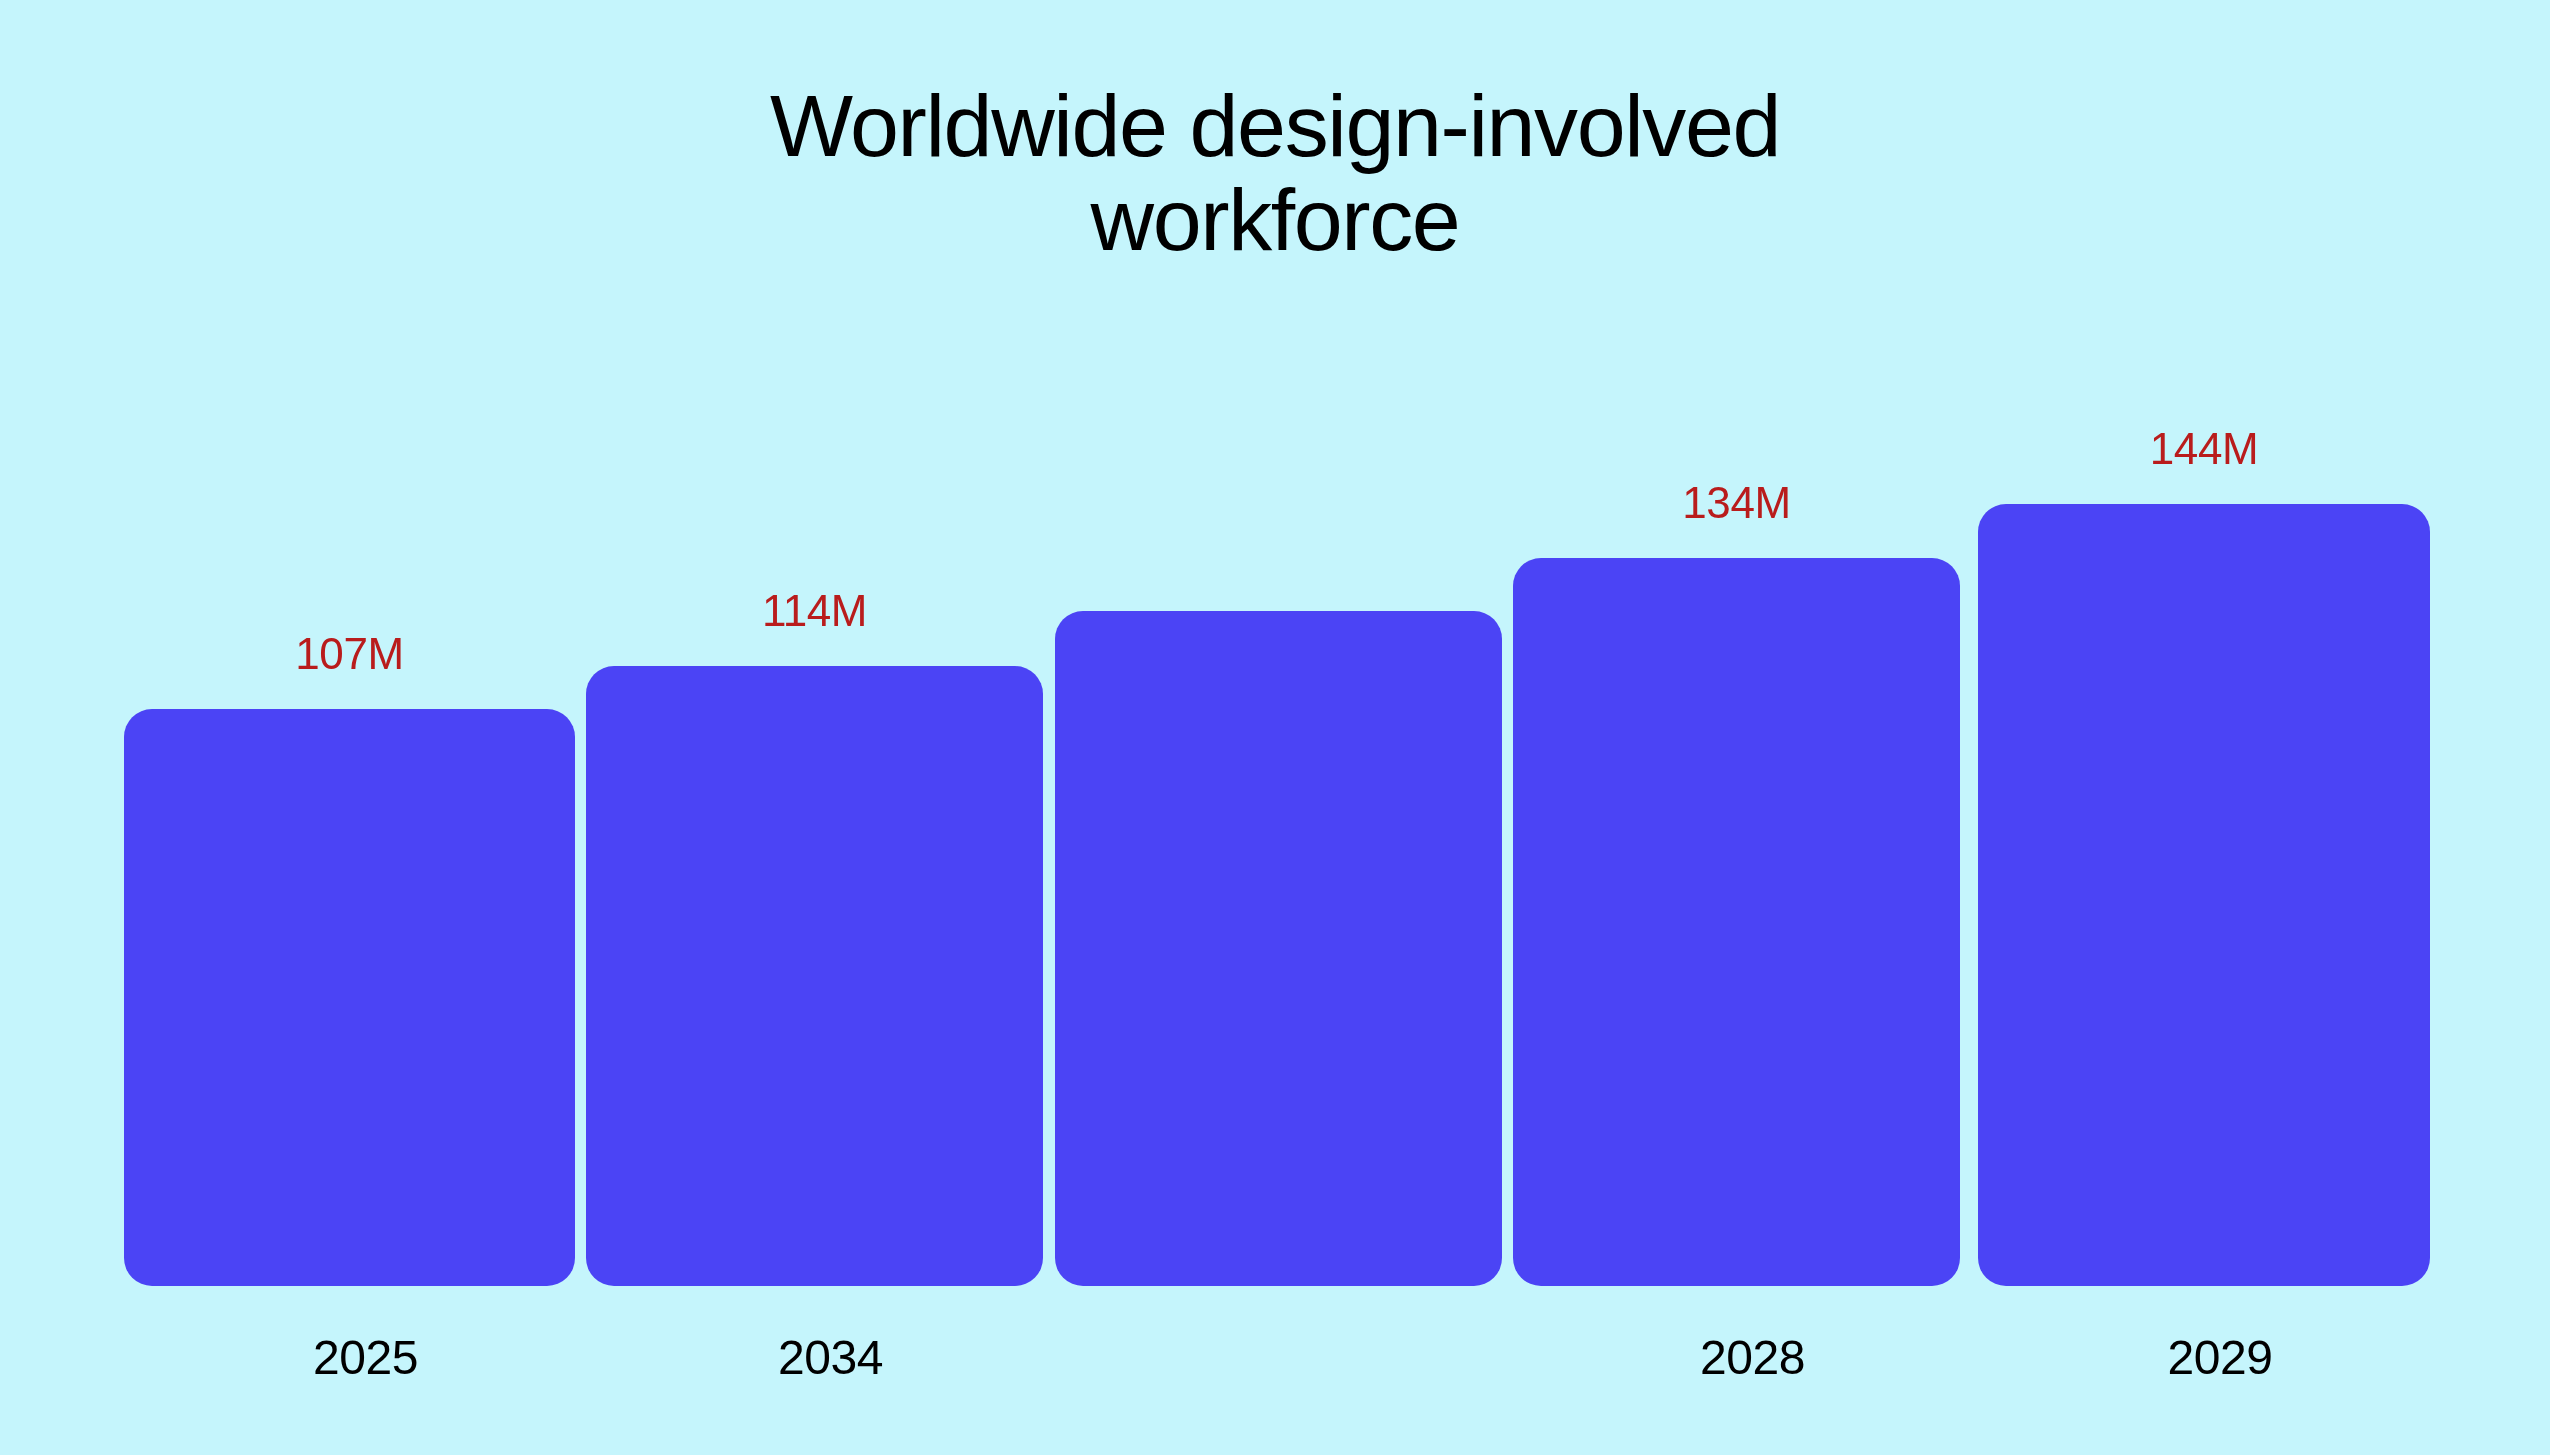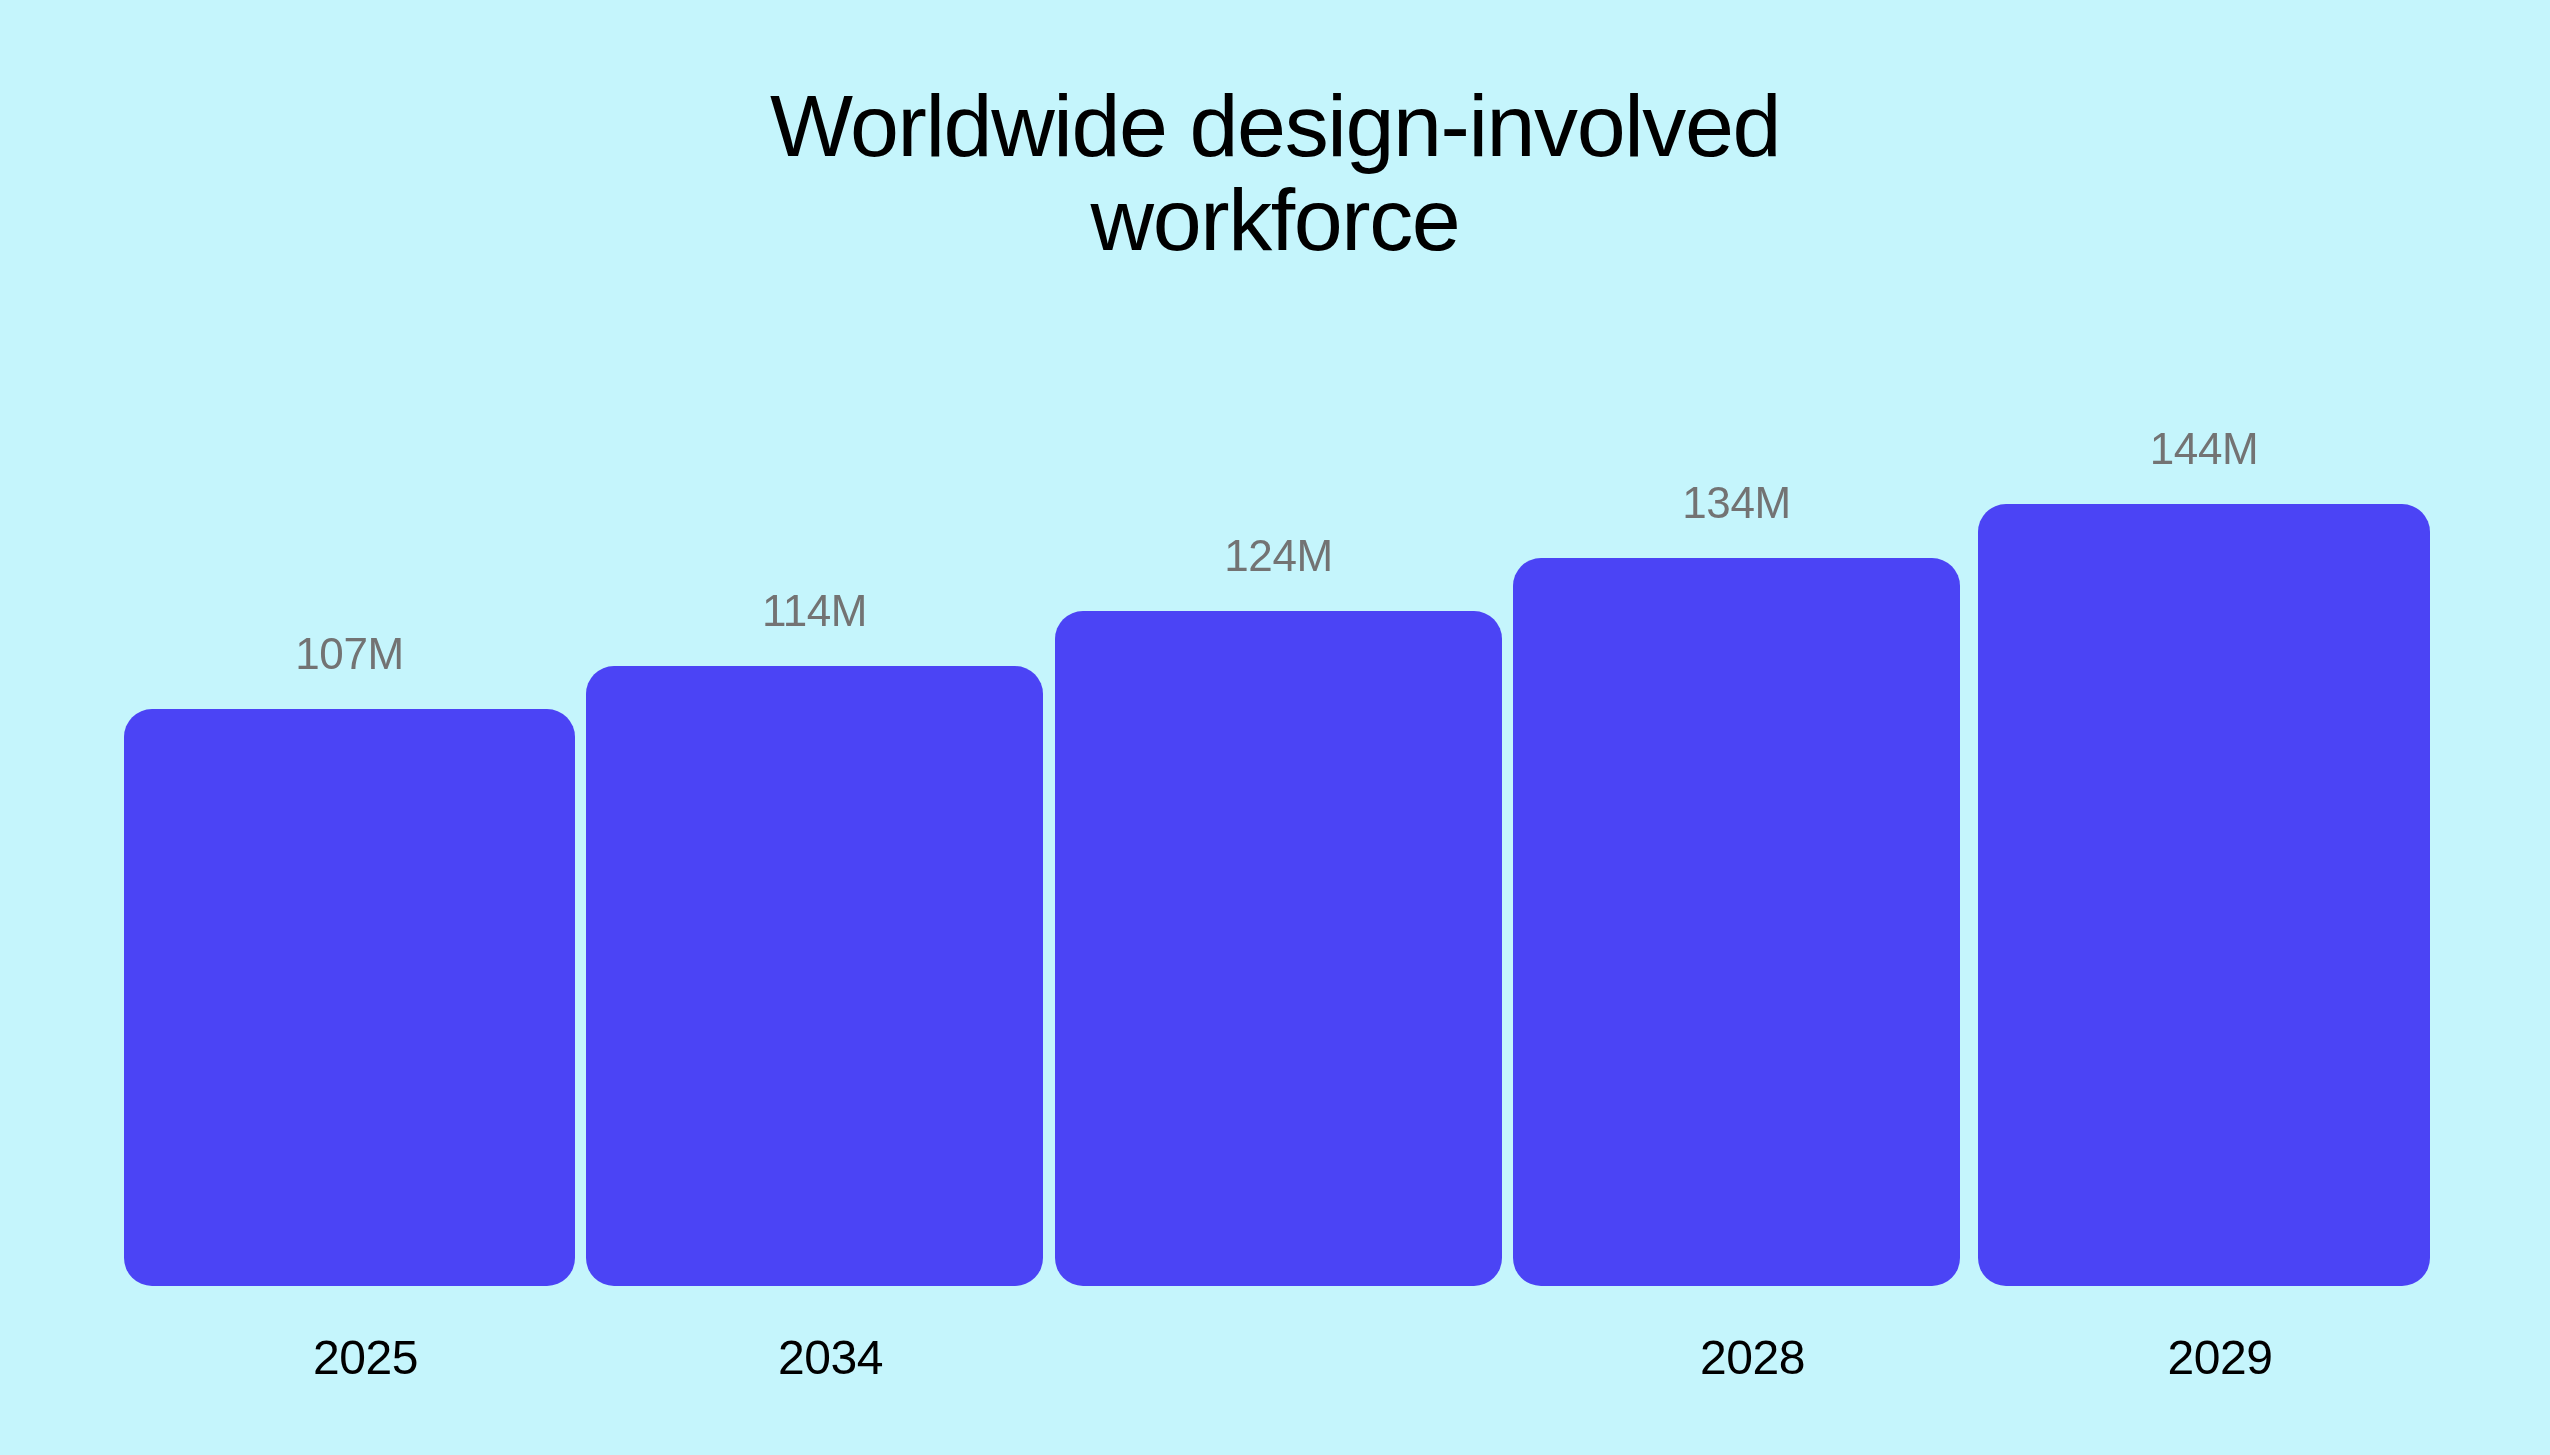--- a/index.html
+++ b/index.html
@@ -58,21 +58,21 @@
     bottom: 169px;          
     border-radius: 28px;
     background: #4B44F5;
   }
 
   .bar-value-label {
     position: absolute;
     left: 0;
     width: 100%;
     text-align: center;
-    color: #737373;
+    color: #b91c1c;
     font-size: 44px;
     font-weight: 400;
     letter-spacing: -0.4px;
     line-height: 1;
   }
 
   .bar-category-label {
     position: absolute;
     left: 16px;
     width: 100%;
@@ -101,21 +101,20 @@
       <div class="bar-category-label">2025</div>
     </div>
 
     <div class="bar-group" style="left:586px; width:457px; height:1455px;">
       <div class="bar-value-label" style="bottom:822px;">114M</div>
       <div class="bar-rect" style="width:457px; height:620px;"></div>
       <div class="bar-category-label">2034</div>
     </div>
 
     <div class="bar-group" style="left:1055px; width:447px; height:1455px;">
-      <div class="bar-value-label" style="bottom:877px;">124M</div>
       <div class="bar-rect" style="width:447px; height:675px;"></div>
     </div>
 
     <div class="bar-group" style="left:1513px; width:447px; height:1455px;">
       <div class="bar-value-label" style="bottom:930px;">134M</div>
       <div class="bar-rect" style="width:447px; height:728px;"></div>
       <div class="bar-category-label">2028</div>
     </div>
 
     <div class="bar-group" style="left:1978px; width:452px; height:1455px;">

